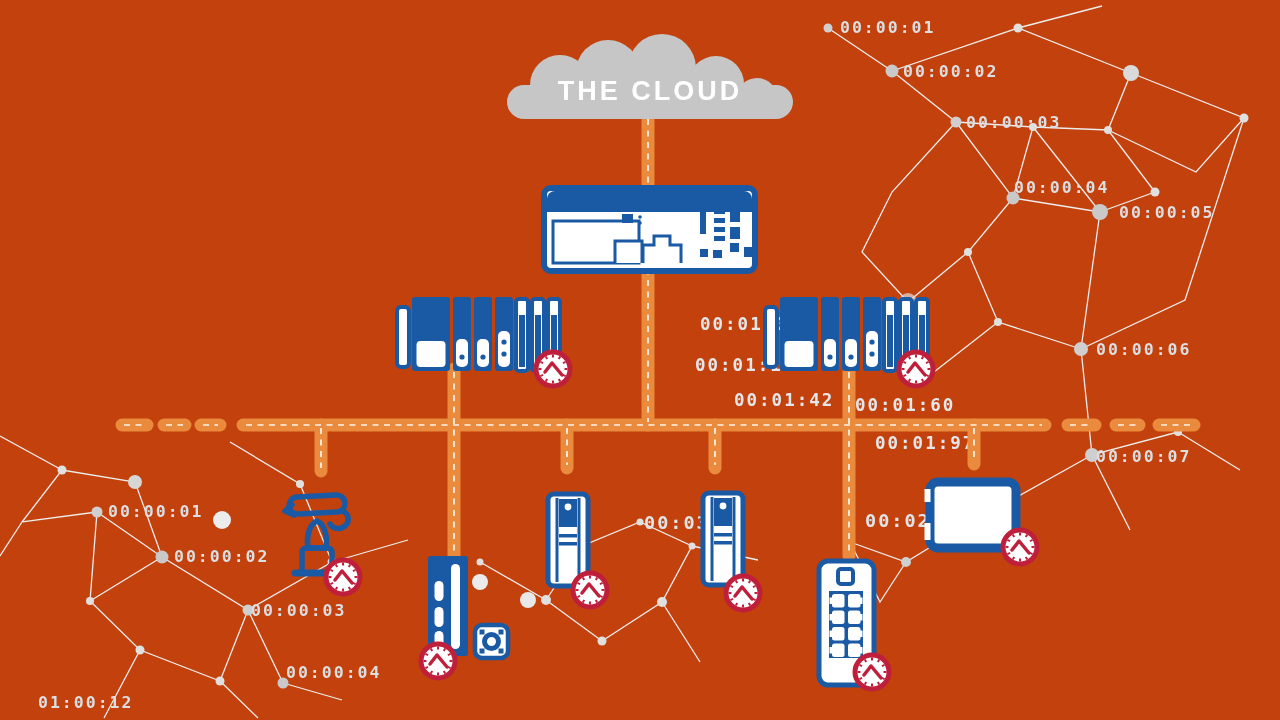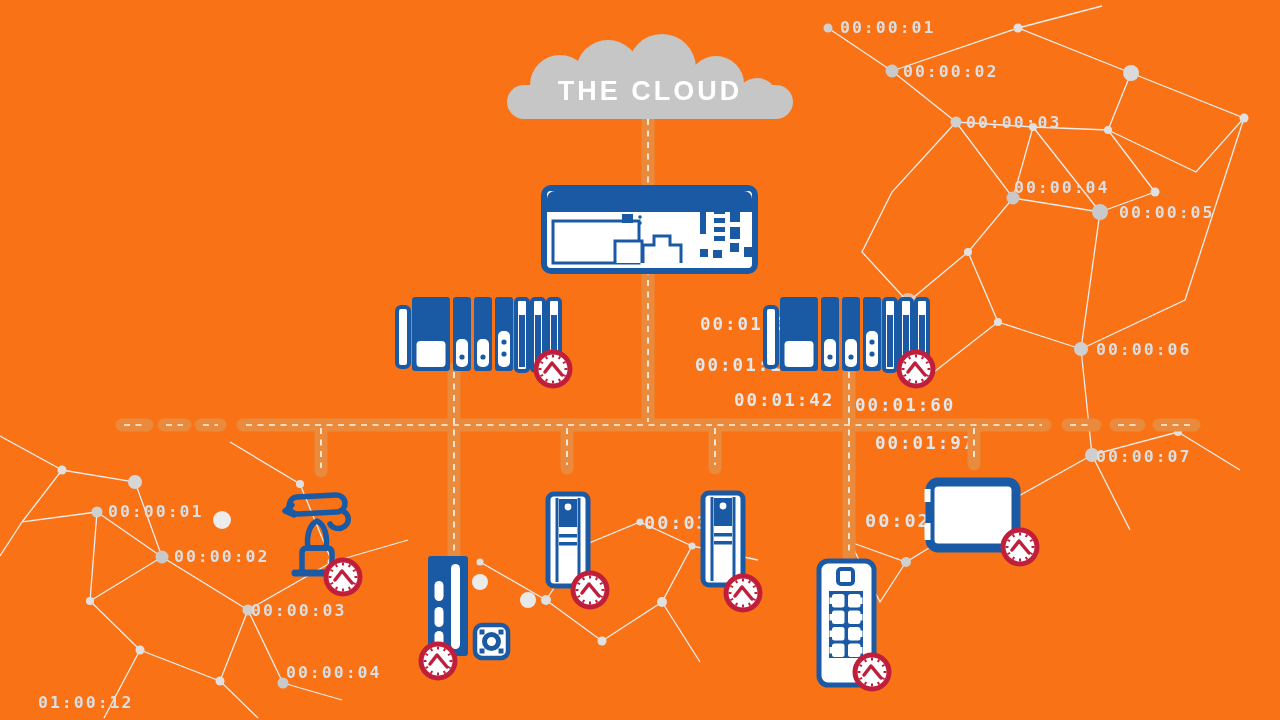--- a/index.html
+++ b/index.html
@@ -1,16 +1,16 @@
 <!DOCTYPE html>
 <html><head>
 <meta charset="utf-8">
 <style>
   html,body{margin:0;padding:0;background:#ffffff;}
-  .stage{position:relative;width:1280px;height:720px;background:#f97316;overflow:hidden;
+  .stage{position:relative;width:1280px;height:720px;background:#c2410c;overflow:hidden;
          font-family:"Liberation Sans",sans-serif;}
   svg{position:absolute;left:0;top:0;}
   .mesh-line{stroke:#ededed;stroke-width:1.3;fill:none;}
   .ts{font-family:"DejaVu Sans Mono",monospace;font-weight:bold;letter-spacing:2px;}
   .ts-a{font-size:16.5px;fill:#dcdfe2;}
   .ts-b{font-size:17.5px;fill:#e4e7ea;}
   .ts-c{font-size:18.5px;fill:#e1e4e7;}
   .cloud-label{font-family:"Liberation Sans",sans-serif;font-weight:bold;font-size:27px;
                letter-spacing:3px;fill:#ffffff;text-anchor:middle;}
   .obus{stroke:#E98A3C;stroke-width:13;stroke-linecap:round;fill:none;}

